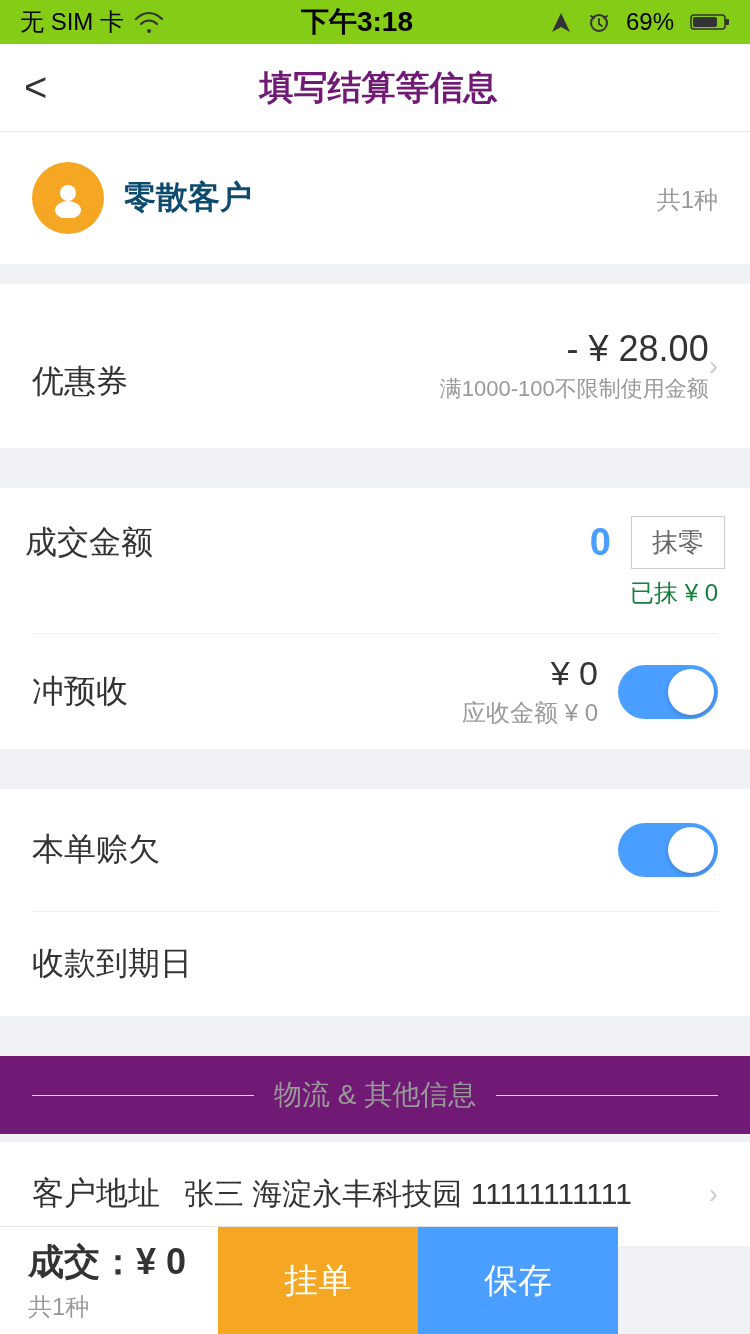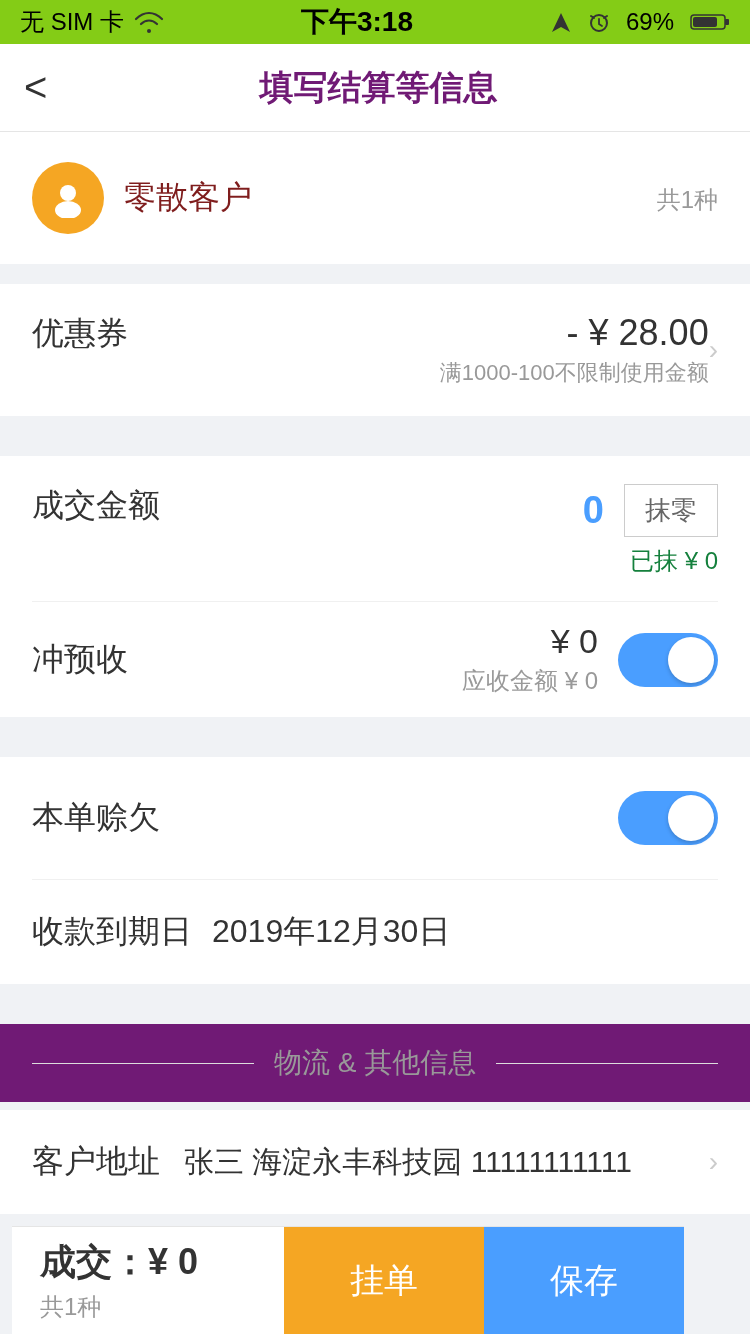--- a/index.html
+++ b/index.html
@@ -68,42 +68,43 @@
     }
     .customer-left { display: flex; align-items: center; gap: 20px; }
     .avatar {
       width: 72px; height: 72px;
       background: #f5a623;
       border-radius: 50%;
       display: flex; align-items: center; justify-content: center;
       color: #fff;
       font-size: 36px;
     }
-    .customer-name { font-size: 32px; color: #7f1d1d; font-weight: 400; }
+    .customer-name { font-size: 32px; color: #0c4a6e; font-weight: 700; }
     .customer-right { text-align: right; }
     .total-label { font-size: 28px; color: #333; }
     .total-count { font-size: 24px; color: #999; margin-top: 4px; }
 
     
     .coupon-row {
       display: flex;
-      align-items: flex-start;
-      justify-content: space-between;
-      padding: 28px 32px;
+      align-items: flex-end;
+      justify-content: space-between;
+      padding: 44px 32px;
     }
     .coupon-label { font-size: 32px; color: #333; }
     .coupon-value { font-size: 36px; color: #333; font-weight: 500; }
     .coupon-sub { font-size: 22px; color: #999; margin-top: 4px; text-align: right; }
     .chevron-right { color: #ccc; font-size: 28px; }
 
     
     .deal-row {
       display: flex;
-      justify-content: space-between;
-      padding: 28px 32px 8px;
+      align-items: center;
+      justify-content: space-between;
+      padding: 28px 25px 8px;
     }
     .deal-label { font-size: 32px; color: #333; }
     .deal-right { display: flex; align-items: center; gap: 20px; }
     .deal-amount { font-size: 38px; color: #4a9eff; font-weight: 600; }
     .round-btn {
       border: 1px solid #ccc;
       border-radius: 0;
       padding: 8px 20px;
       font-size: 26px;
       color: #666;
@@ -201,22 +202,22 @@
       background: #fff;
     }
     .address-label { font-size: 32px; color: #333; flex-shrink: 0; margin-right: 24px; }
     .address-value { font-size: 30px; color: #333; flex: 1; }
     .address-chevron { color: #ccc; font-size: 28px; }
 
     
     .bottom-bar {
       position: fixed;
       bottom: 0;
-      left: 12px;
-      width: 672px;
+      left: 0;
+      width: 618px;
       height: 108px;
       background: #fff;
       display: flex;
       align-items: center;
       border-top: 1px solid #e5e5e5;
     }
     .bottom-info {
       flex: 1;
       padding: 0 28px;
     }
@@ -340,21 +341,20 @@
 <div class="section">
   <div class="credit-row">
     <span class="credit-label">本单赊欠</span>
     <div class="toggle">
       <div class="toggle-knob"></div>
     </div>
   </div>
   <div style="height:1px; background:#f0f0f0; margin:0 32px;"></div>
   <div class="due-row">
     <span class="due-label">收款到期日</span>
-    <span class="due-value">2019年12月30日</span>
   </div>
 </div>
 
 <div class="divider-section"></div>
 
 <div class="logistics-header">
   <span>物流 &amp; 其他信息</span>
 </div>
 
 <div style="height:8px; background:#f0f2f5;"></div>

